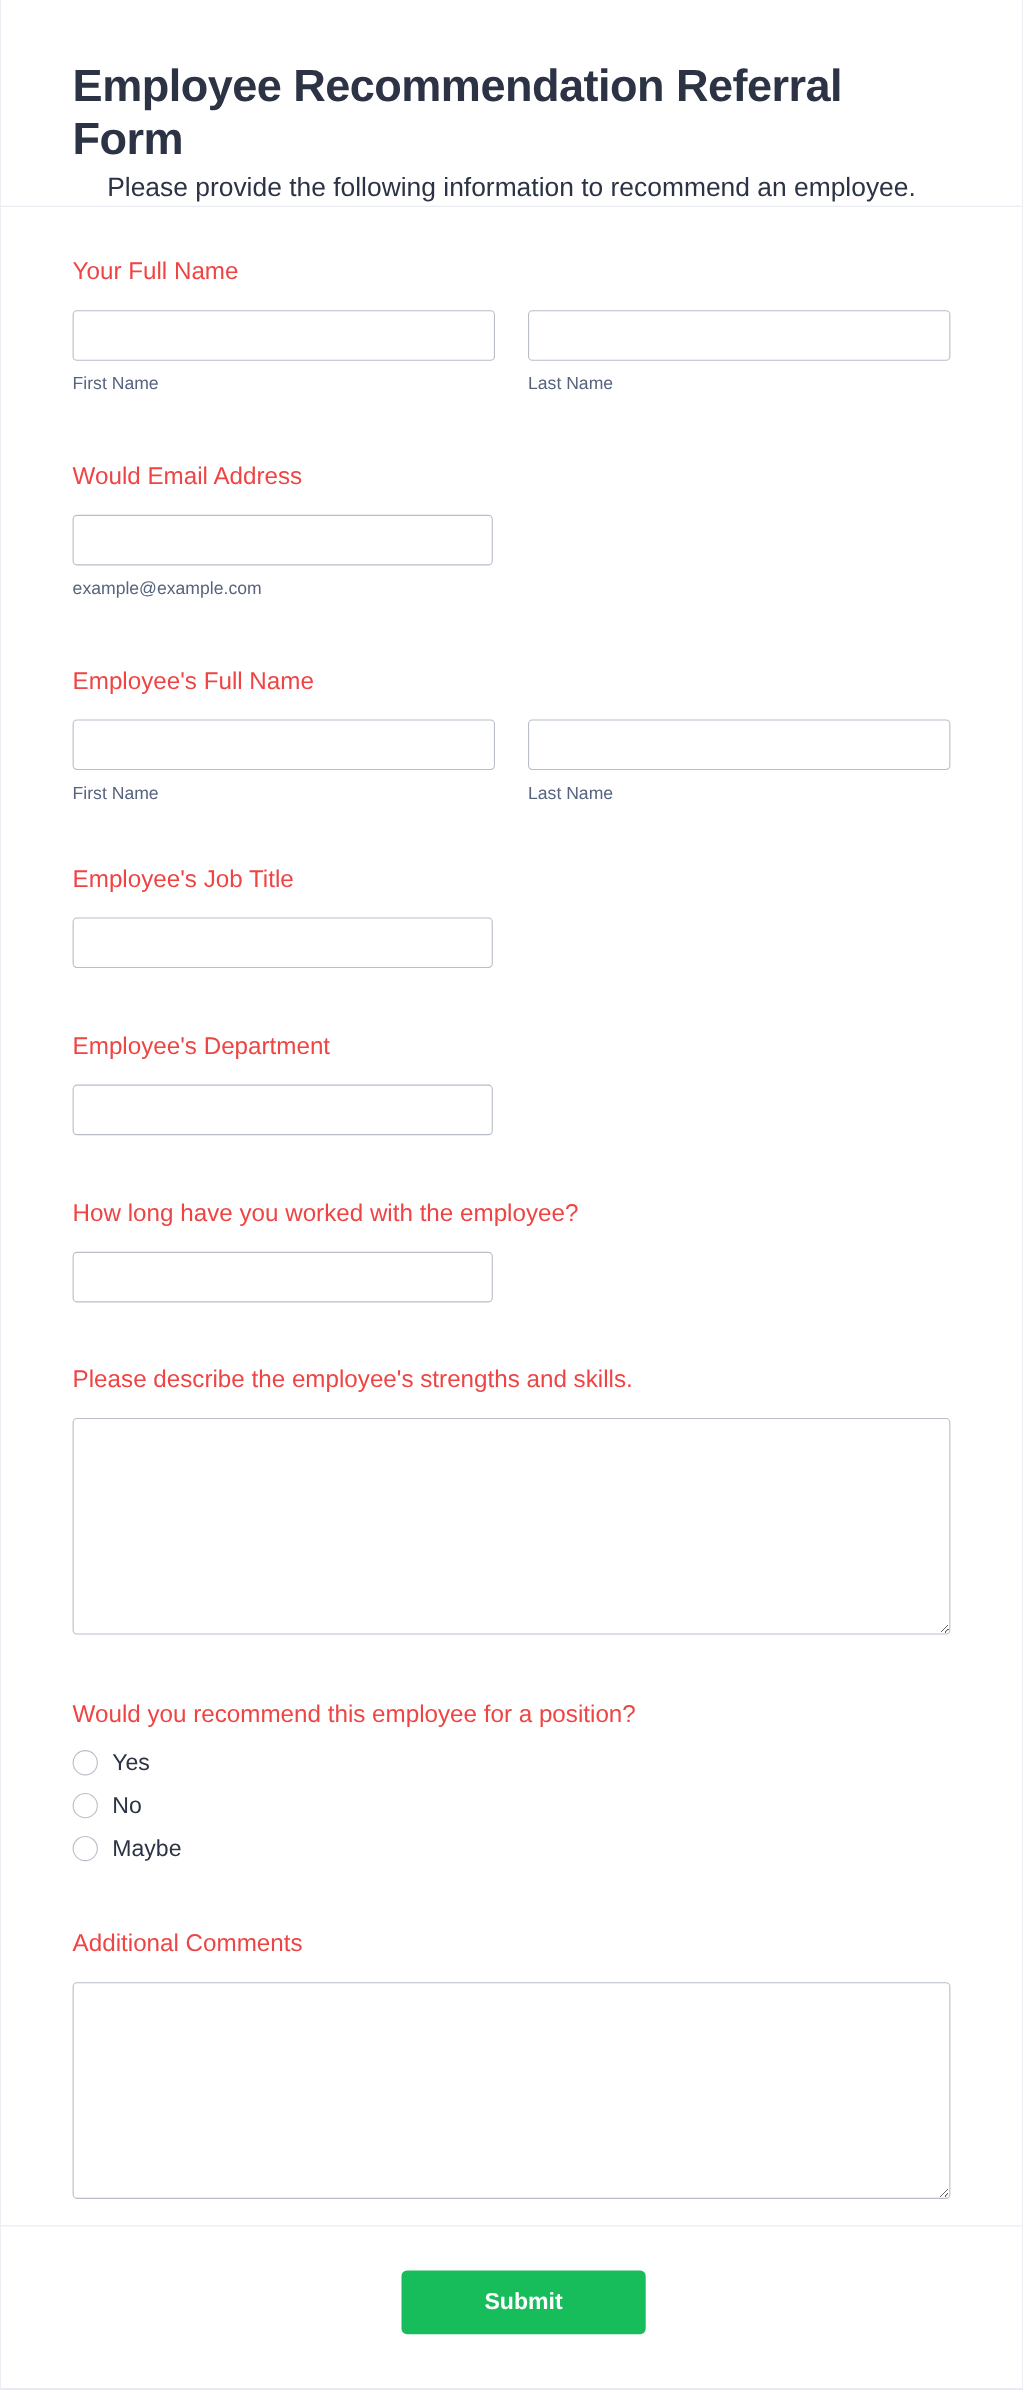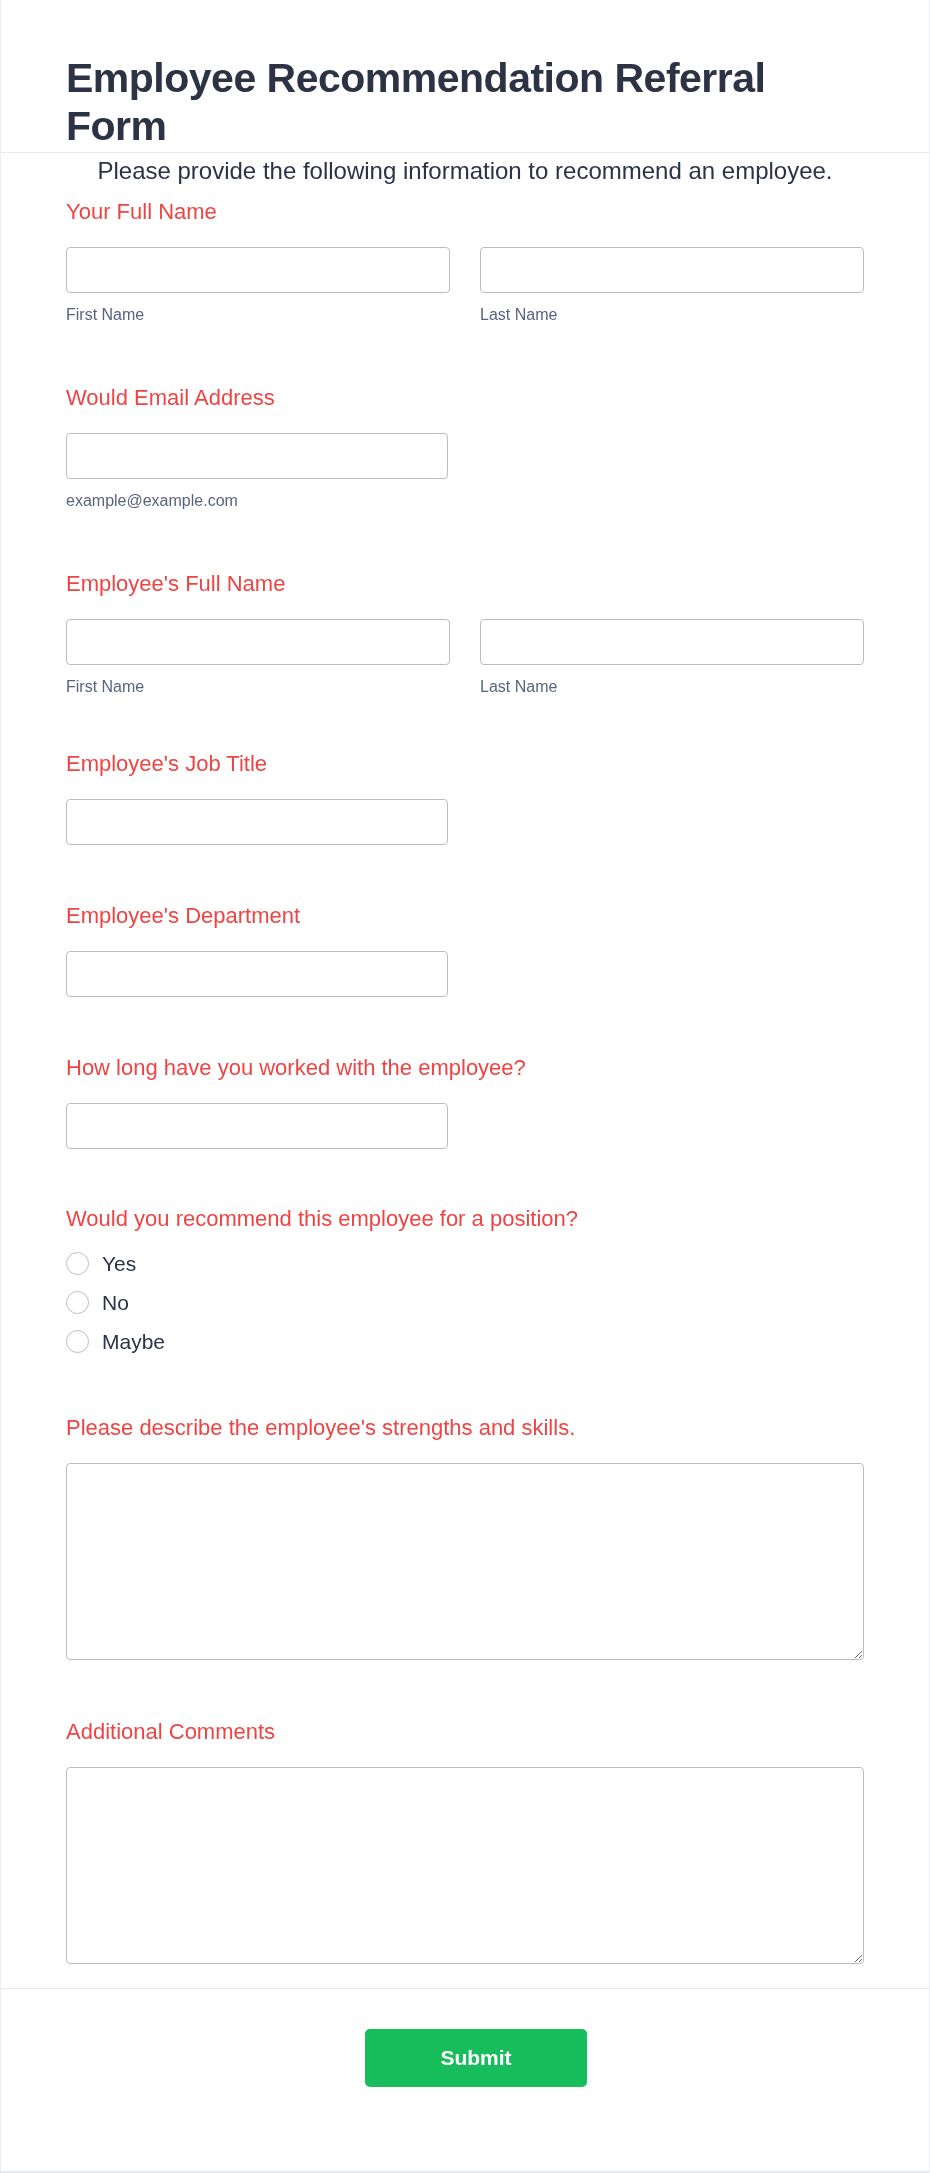--- a/index.html
+++ b/index.html
@@ -14,21 +14,21 @@
     margin: 0 auto;
     background: #fff;
     border-left: 1px solid #eceef4;
     border-right: 1px solid #eceef4;
     border-bottom: 2px solid #e6e9f0;
     overflow: hidden;
   }
 
   
   .form-header {
-    height: 153px;
+    height: 188px;
     padding: 54px 65px 0 65px;
     border-bottom: 1px solid #e6e9f0;
   }
   .form-title {
     margin: 0;
     font-size: 41px;
     line-height: 48px;
     font-weight: 700;
     color: #2c3345;
     letter-spacing: -0.5px;
@@ -197,43 +197,43 @@
     <section class="field" style="margin-bottom:56px">
       <div class="q-label">Employee's Department</div>
       <input type="text" class="text-input half" value="" style="">
     </section>
 
     <section class="field" style="margin-bottom:55px">
       <div class="q-label">How long have you worked with the employee?</div>
       <input type="text" class="text-input half" value="" style="">
     </section>
 
+    <section class="field" style="margin-bottom:57px">
+      <div class="q-label">Please describe the employee's strengths and skills.</div>
+      <textarea class="textarea" style=""></textarea>
+    </section>
+
     <section class="field">
       <div class="q-label" style="margin-bottom:0">Would you recommend this employee for a position?</div>
       <div class="radio-group">
         <div class="radio-row">
           <span class="radio-circle"></span>
           <span class="radio-label">Yes</span>
         </div>
         <div class="radio-row">
           <span class="radio-circle"></span>
           <span class="radio-label">No</span>
         </div>
         <div class="radio-row">
           <span class="radio-circle"></span>
           <span class="radio-label">Maybe</span>
         </div>
       </div>
     </section>
 
-    <section class="field" style="margin-bottom:57px">
-      <div class="q-label">Please describe the employee's strengths and skills.</div>
-      <textarea class="textarea" style=""></textarea>
-    </section>
-
     <section class="field" style="margin-bottom:0">
       <div class="q-label">Additional Comments</div>
       <textarea class="textarea" style=""></textarea>
     </section>
 
   </main>
 
   <div class="footer-divider"></div>
 
   <div class="submit-area">

